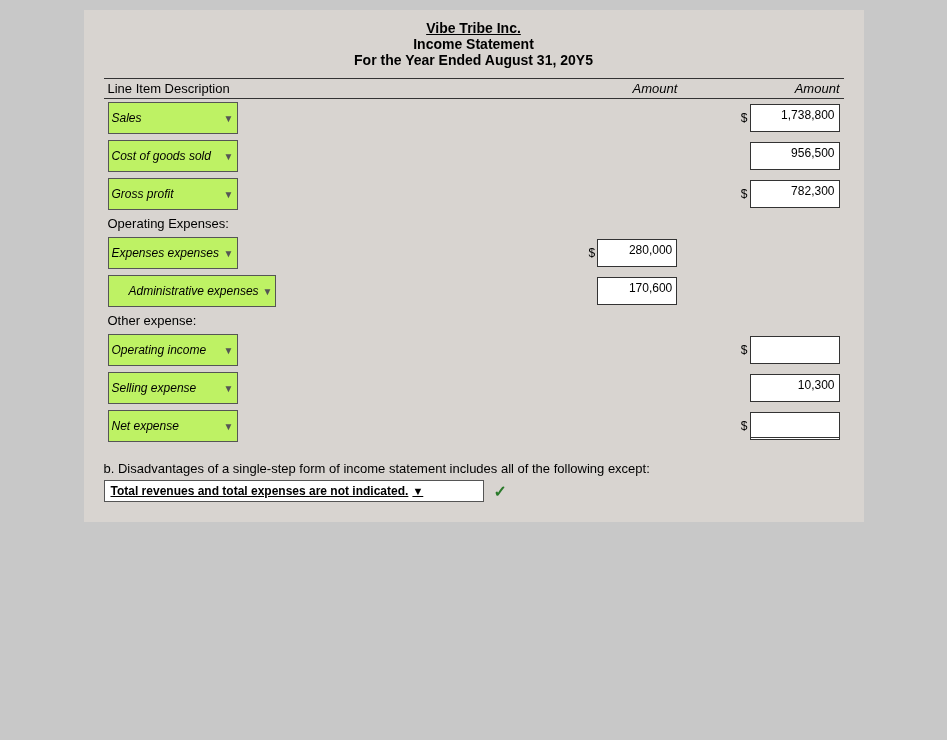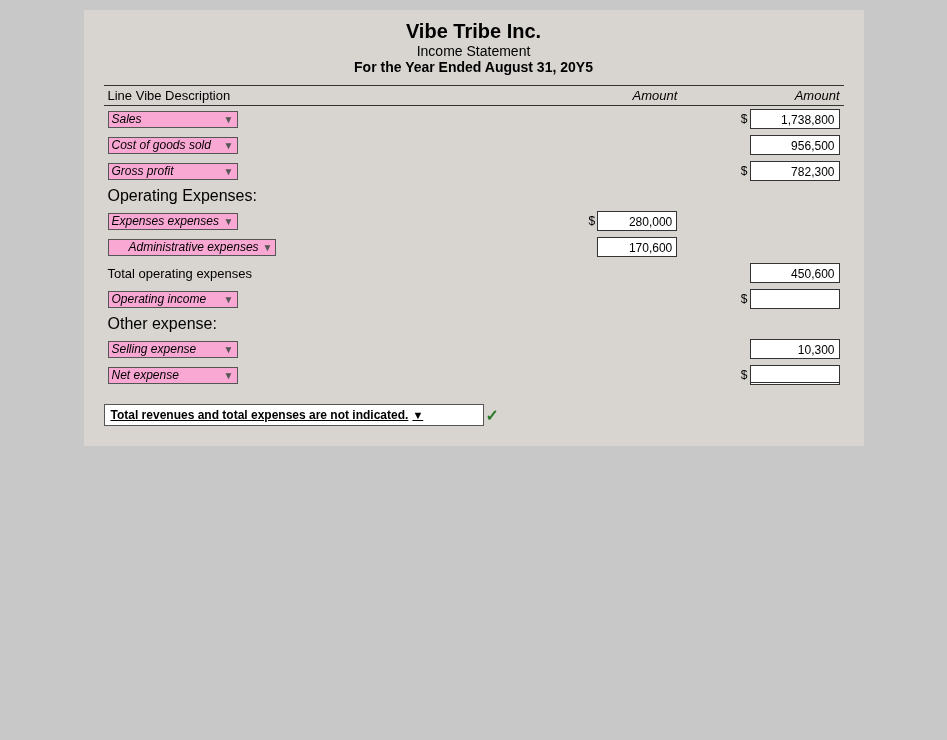--- a/index.html
+++ b/index.html
@@ -18,24 +18,25 @@
       background: #d8d4d0;
       width: 780px;
       padding: 10px 20px 20px 20px;
     }
     .header {
       text-align: center;
       margin-bottom: 10px;
     }
     .header .company-name {
       font-weight: bold;
-      font-size: 20px;
+      font-size: 14px;
+      text-decoration: underline;
     }
     .header .statement-title {
-      font-weight: normal;
+      font-weight: bold;
       font-size: 14px;
     }
     .header .period {
       font-weight: bold;
       font-size: 14px;
     }
     .income-table {
       width: 100%;
       border-collapse: collapse;
       margin-bottom: 16px;
@@ -60,52 +61,52 @@
     .col-description { width: 280px; }
 
     .input-box {
       border: 1px solid #333;
       background: white;
       display: inline-block;
       min-width: 80px;
       padding: 1px 4px;
       font-size: 12px;
       text-align: right;
-      height: 20px;
+      height: 28px;
       line-height: 18px;
     }
     .input-box-wide {
       min-width: 90px;
     }
     .dollar-prefix {
       font-size: 12px;
       margin-right: 1px;
     }
     .dropdown-item {
       border: 1px solid #555;
-      background: #f9a8d4;
+      background: #bef264;
       display: inline-flex;
       align-items: center;
       padding: 1px 3px;
       font-size: 12px;
       font-style: italic;
       min-width: 130px;
-      height: 17px;
+      height: 32px;
       justify-content: space-between;
     }
     .dropdown-arrow {
       margin-left: auto;
       font-size: 10px;
       color: #555;
       padding-left: 4px;
     }
     .indent1 { padding-left: 20px; }
     .indent2 { padding-left: 40px; }
     .row-label { font-size: 13px; }
-    .section-header { font-size: 16px; padding-top: 4px; }
+    .section-header { font-size: 13px; padding-top: 4px; }
 
     .double-underline {
       border-bottom: 3px double #333;
     }
 
     .amount-cell {
       text-align: right;
       vertical-align: middle;
     }
     .flex-amount {
@@ -118,21 +119,21 @@
     .part-b {
       font-size: 13px;
       margin-top: 8px;
     }
     .part-b .question {
       margin-bottom: 4px;
     }
     .answer-row {
       display: flex;
       align-items: center;
-      gap: 2px;
+      gap: 10px;
     }
     .answer-dropdown {
       border: 1px solid #555;
       background: white;
       display: inline-flex;
       align-items: center;
       padding: 1px 6px;
       font-size: 12px;
       font-weight: bold;
       text-decoration: underline;
@@ -152,21 +153,21 @@
 
   <div class="header">
     <div class="company-name">Vibe Tribe Inc.</div>
     <div class="statement-title">Income Statement</div>
     <div class="period">For the Year Ended August 31, 20Y5</div>
   </div>
 
   <table class="income-table">
     <thead>
       <tr>
-        <th class="col-description">Line Vibe Description</th>
+        <th class="col-description">Line Item Description</th>
         <th class="amount-col">Amount</th>
         <th class="amount-col">Amount</th>
       </tr>
     </thead>
     <tbody>
 
       <tr>
         <td>
           <div class="dropdown-item">
             <span>Sales</span>
@@ -255,56 +256,43 @@
         <td class="amount-cell">
           <div class="flex-amount">
             <div class="input-box">
               <span>170,600</span>
             </div>
           </div>
         </td>
         <td></td>
       </tr>
 
-      <tr>
-        <td class="indent2">
-          <span class="row-label">Total operating expenses</span>
-        </td>
-        <td></td>
-        <td class="amount-cell">
-          <div class="flex-amount">
-            <div class="input-box input-box-wide">
-              <span>450,600</span>
-            </div>
-          </div>
-        </td>
+
+      <tr>
+        <td>
+          <span class="section-header">Other expense:</span>
+        </td>
+        <td></td>
+        <td></td>
       </tr>
 
       <tr>
         <td>
           <div class="dropdown-item">
             <span>Operating income</span>
             <span class="dropdown-arrow">▼</span>
           </div>
         </td>
         <td></td>
         <td class="amount-cell">
           <div class="flex-amount">
             <span class="dollar-prefix">$</span>
             <div class="input-box input-box-wide"></div>
           </div>
         </td>
-      </tr>
-
-      <tr>
-        <td>
-          <span class="section-header">Other expense:</span>
-        </td>
-        <td></td>
-        <td></td>
       </tr>
 
       <tr>
         <td class="indent1">
           <div class="dropdown-item">
             <span>Selling expense</span>
             <span class="dropdown-arrow">▼</span>
           </div>
         </td>
         <td></td>
@@ -329,20 +317,21 @@
           <div class="flex-amount">
             <span class="dollar-prefix">$</span>
             <div class="input-box input-box-wide double-underline"></div>
           </div>
         </td>
       </tr>
     </tbody>
   </table>
 
   <div class="part-b">
+    <div class="question">b.   Disadvantages of a single-step form of income statement includes all of the following except:</div>
     <div class="answer-row">
       <div class="answer-dropdown">
         <span>Total revenues and total expenses are not indicated.</span>
         <span style="margin-left:4px; font-size:11px;">▼</span>
       </div>
       <span class="check-mark">✓</span>
     </div>
   </div>
 </div>
 

